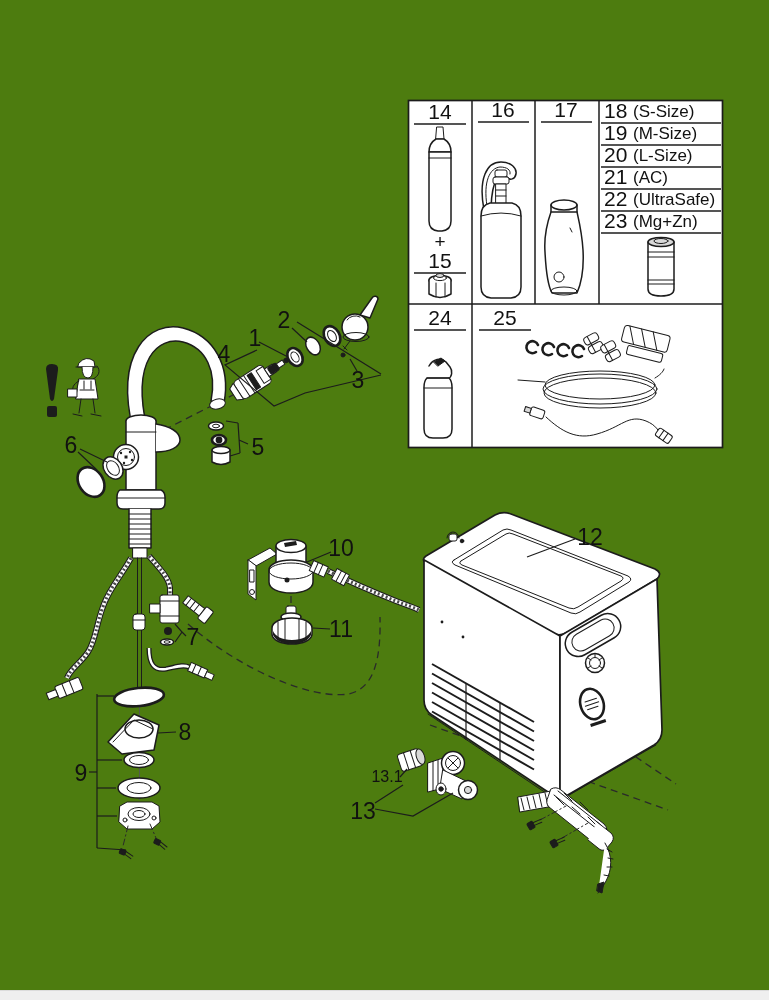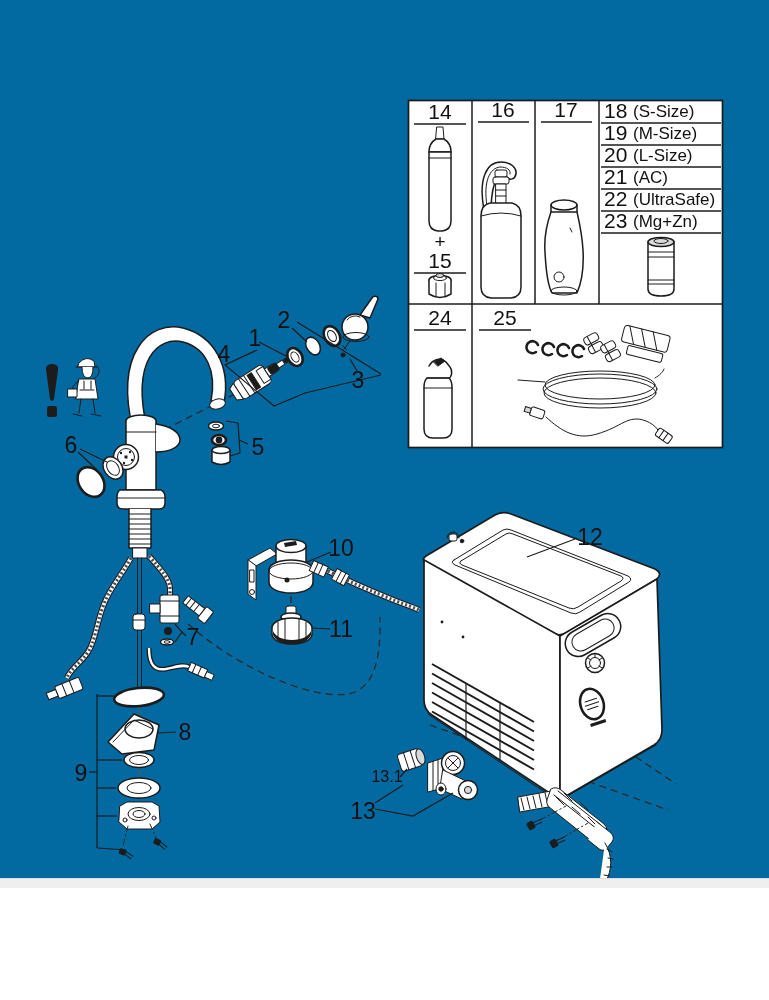--- a/index.html
+++ b/index.html
@@ -1,16 +1,16 @@
 <!DOCTYPE html>
 <html><head>
 <meta charset="utf-8">
 <style>
   html,body{margin:0;padding:0;background:#fff;}
-  .page{position:relative;width:769px;height:888px;background:#0369a1;overflow:hidden;
+  .page{position:relative;width:769px;height:1000px;background:#4d7c0f;overflow:hidden;
         font-family:"Liberation Sans",sans-serif;}
   svg{position:absolute;left:0;top:0;}
   
   .ln{stroke:#1c1c1c;stroke-width:1.5;fill:none;stroke-linecap:round;stroke-linejoin:round;}
   .lt{stroke:#1c1c1c;stroke-width:1;fill:none;stroke-linecap:round;stroke-linejoin:round;}
   .lb{stroke:#1c1c1c;stroke-width:2.6;fill:none;stroke-linecap:round;}
   .fw{fill:#ffffff;}
   .fd{fill:#1c1c1c;}
   .fg{fill:#d9d9d9;}
   .h1{fill:none;stroke:#1c1c1c;stroke-width:6;}

